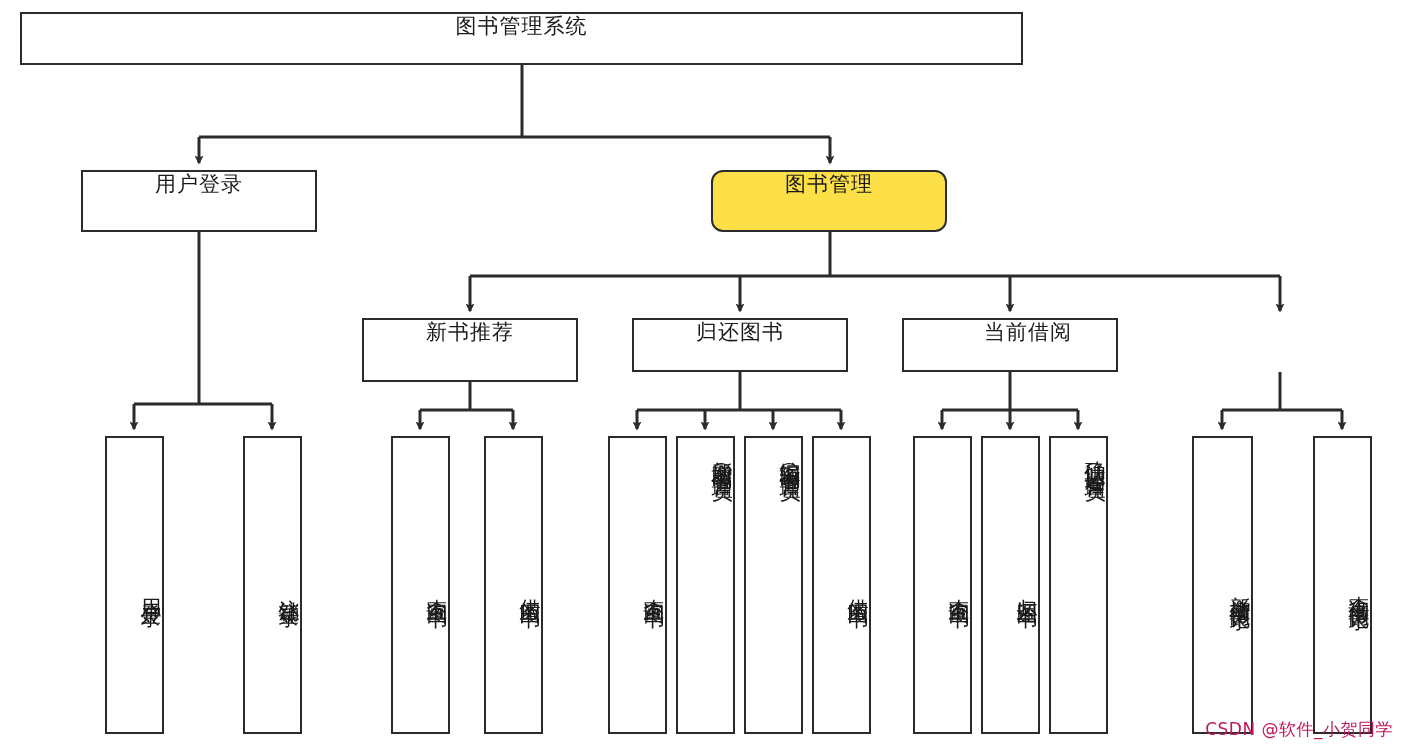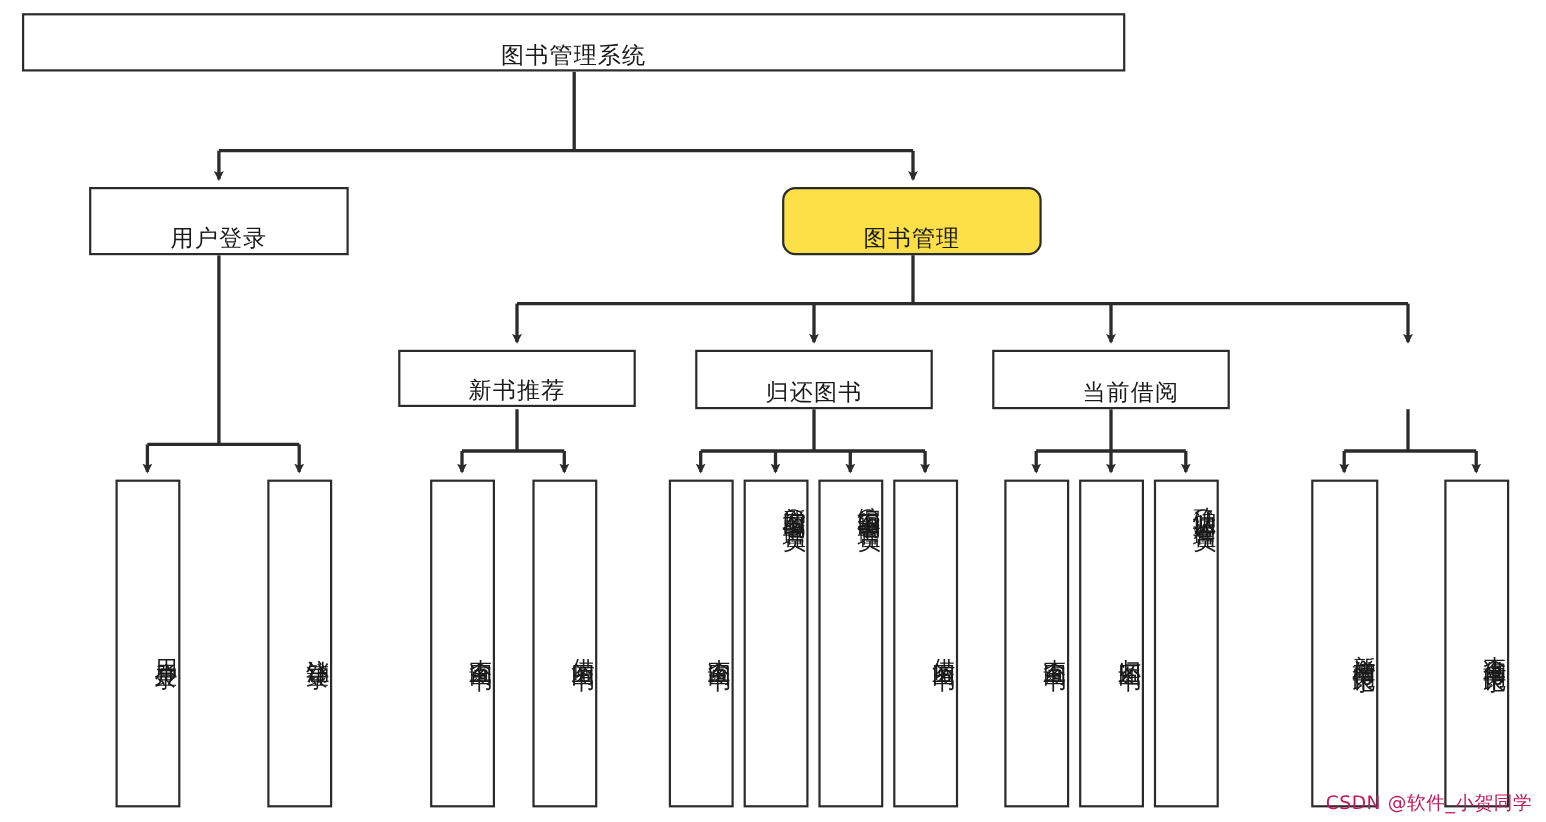--- a/index.html
+++ b/index.html
@@ -24,21 +24,21 @@
     width: 1405px;
     height: 747px;
     pointer-events: none;
   }
   .node {
     position: absolute;
     box-sizing: border-box;
     background: #ffffff;
     border: 2px solid #2b2b2b;
     display: flex;
-    align-items: flex-end;
+    align-items: flex-start;
     justify-content: center;
     color: #1a1a1a;
   }
   .node.horiz {
     font-size: 21px;
     letter-spacing: 1px;
     line-height: 1.2;
   }
   .node.vert {
     writing-mode: vertical-rl;
@@ -127,21 +127,21 @@
     <span class="node-label">图书管理系统</span>
   </div>
 
   <div class="node horiz" id="node-l2-0" style="left: 81px; top: 170px; width: 236px; height: 62px; border-color: rgb(43, 43, 43); background: rgb(255, 255, 255); color: rgb(26, 26, 26);">
     <span class="node-label">用户登录</span>
   </div>
   <div class="node horiz" id="node-l2-1" style="left: 711px; top: 170px; width: 236px; height: 62px; border-color: rgb(43, 43, 43); background: #fde047; color: rgb(26, 26, 26); border-radius: 12px;">
     <span class="node-label">图书管理</span>
   </div>
 
-  <div class="node horiz" id="node-l3-0" style="left: 362px; top: 318px; width: 216px; height: 52px; border-color: rgb(43, 43, 43); background: rgb(255, 255, 255); color: rgb(26, 26, 26);">
+  <div class="node horiz" id="node-l3-0" style="left: 362px; top: 318px; width: 216px; height: 64px; border-color: rgb(43, 43, 43); background: rgb(255, 255, 255); color: rgb(26, 26, 26);">
     <span class="node-label">新书推荐</span>
   </div>
   <div class="node horiz" id="node-l3-1" style="left: 632px; top: 318px; width: 216px; height: 54px; border-color: rgb(43, 43, 43); background: rgb(255, 255, 255); color: rgb(26, 26, 26);">
     <span class="node-label">归还图书</span>
   </div>
   <div class="node horiz" id="node-l3-2" style="left: 902px; top: 318px; width: 216px; height: 54px; border-color: rgb(43, 43, 43); background: rgb(255, 255, 255); color: rgb(26, 26, 26); padding-left: 36px;">
     <span class="node-label">当前借阅</span>
   </div>
 
   <div class="node vert" id="node-leaf-0" style="left: 105px; top: 436px; width: 59px; height: 298px; border-color: rgb(43, 43, 43); background: rgb(255, 255, 255); color: rgb(26, 26, 26);">

